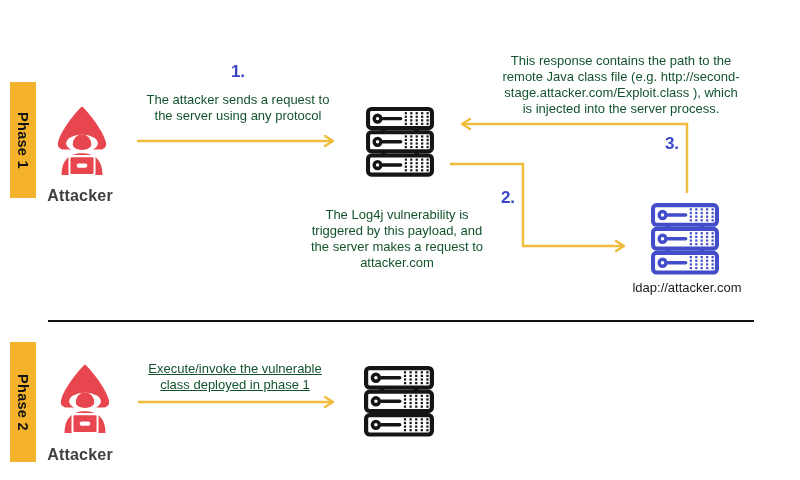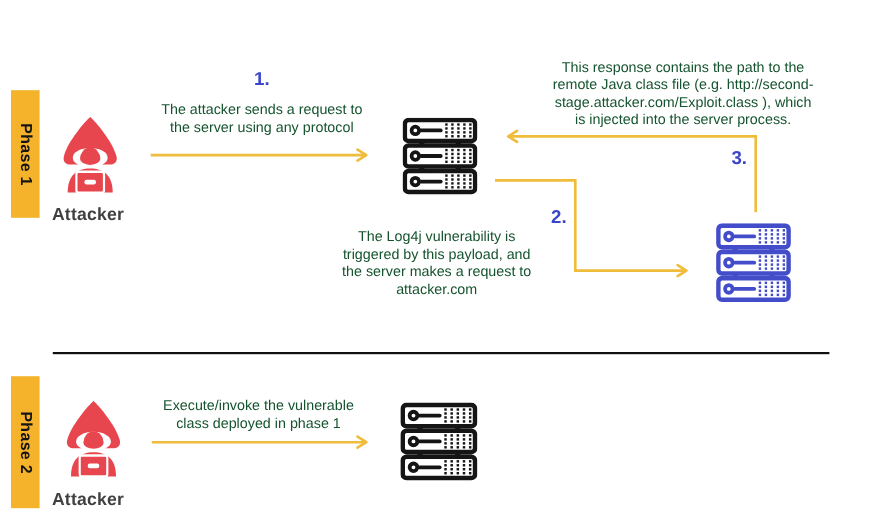--- a/index.html
+++ b/index.html
@@ -122,32 +122,33 @@
 
   <div class="abs caption" style="left:486px;top:53px;width:270px;">This response contains the path to the
 remote Java class file (e.g. http://second-
 stage.attacker.com/Exploit.class ), which
 is injected into the server process.</div>
   <div class="abs num" style="left:650px;top:134px;width:44px;">3.</div>
 
   <svg class="abs icon server-blue" style="left:651px;top:203px;" width="68" height="73" viewBox="0 0 100 104" preserveAspectRatio="none">
     <use href="#server-icon"></use>
   </svg>
+  <div class="abs ldap-label" style="left:612px;top:280px;width:150px;">ldap://attacker.com</div>
 
   <div class="abs divider" style="left:48px;top:320px;width:706px;height:2px;"></div>
 
   <div class="abs phase-bar" style="left:10px;top:342px;width:26px;height:120px;">
     <span>Phase 2</span>
   </div>
 
   <svg class="abs icon" style="left:52px;top:363px;" width="66" height="73" viewBox="0 0 100 100" preserveAspectRatio="none">
     <use href="#attacker-icon"></use>
   </svg>
   <div class="abs name-label" style="left:30px;top:446px;width:100px;">Attacker</div>
 
-  <div class="abs caption" style="left:128px;top:361px;width:214px;">Execute/invoke the vulnerable
+  <div class="abs caption" style="left:128px;top:361px;width:214px;text-decoration:underline;">Execute/invoke the vulnerable
 class deployed in phase 1</div>
 
   <svg class="abs icon server-black" style="left:364px;top:366px;" width="70" height="72" viewBox="0 0 100 104" preserveAspectRatio="none">
     <use href="#server-icon"></use>
   </svg>
 
 </div>
 
 </body></html>

